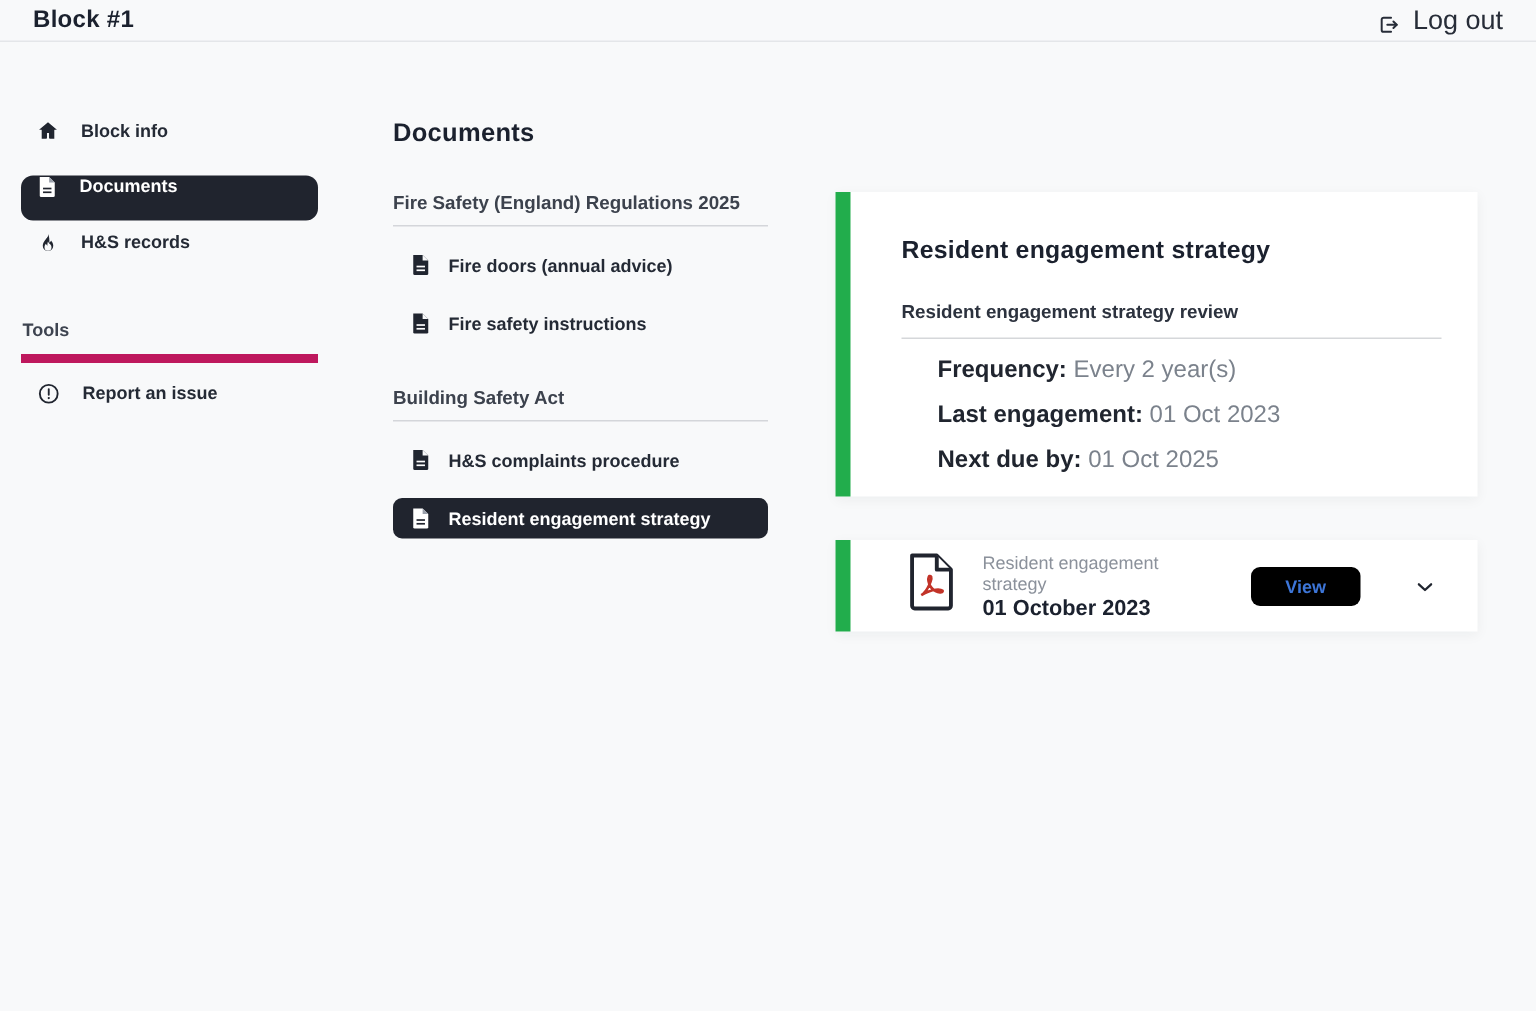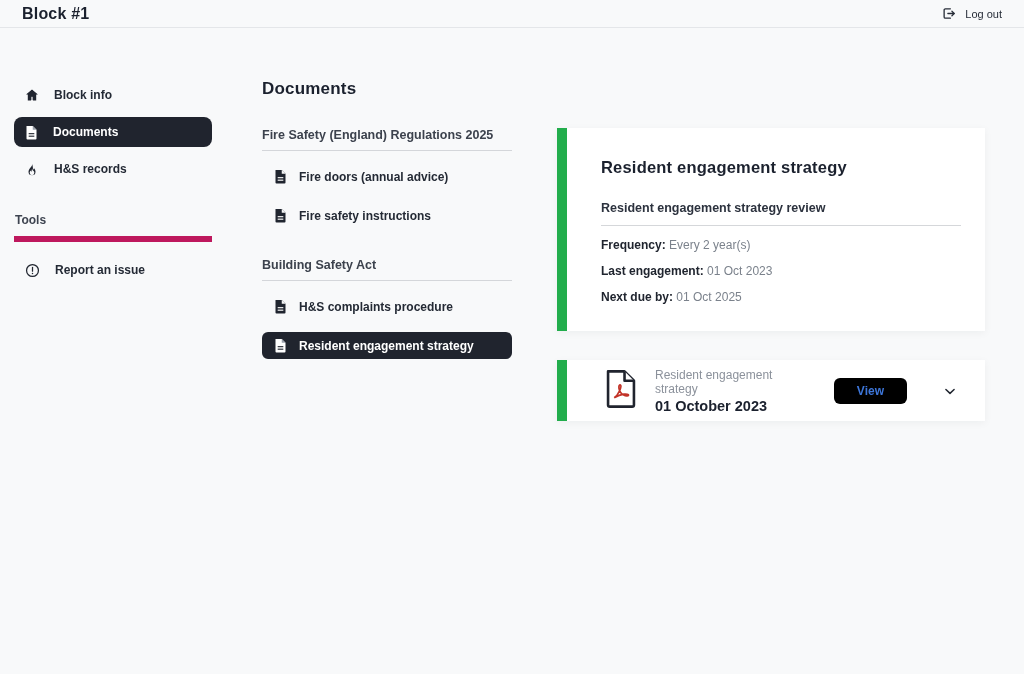--- a/index.html
+++ b/index.html
@@ -14,29 +14,29 @@
 
   
   .header {
     position: absolute; top: 0; left: 0; right: 0; height: 28px;
     border-bottom: 1px solid #e4e6e9;
     display: flex; align-items: center; justify-content: space-between;
     padding: 0 22px;
   }
   .header-title { font-size: 16px; font-weight: 700; color: #1b212e; letter-spacing: .2px; }
   .logout-btn {
-    display: flex; align-items: center; gap: 9px;
-    font-size: 11px; color: #272d38; cursor: pointer; font-weight: 500;
+    display: flex; align-items: flex-end; gap: 9px;
+    font-size: 18px; color: #272d38; cursor: pointer; font-weight: 500;
   }
   .logout-btn svg { display: block; }
 
   
   .sidebar { position: absolute; top: 80px; left: 14px; width: 198px; }
   .side-item {
-    display: flex; align-items: center; gap: 15px;
+    display: flex; gap: 15px;
     height: 30px; padding: 0 11px; margin-bottom: 7px;
     font-size: 12px; font-weight: 600; color: #242a35;
     border-radius: 8px; cursor: pointer;
   }
   .side-item svg { flex: 0 0 auto; display: block; }
   .side-item.active { background: #20242e; color: #ffffff; }
   .side-gap { height: 22px; }
   .tools-heading {
     font-size: 12px; font-weight: 600; color: #3e4450;
     padding: 0 0 9px 1px;
@@ -68,21 +68,21 @@
     border-left: 10px solid #22ad4c;
     box-shadow: 0 2px 8px rgba(25,30,40,.05);
     padding: 30px 24px 0 34px;
   }
   .detail-title { font-size: 16.5px; font-weight: 700; color: #1b212e; letter-spacing: .2px; }
   .detail-subtitle {
     margin-top: 24px; padding-bottom: 10px;
     font-size: 12.5px; font-weight: 600; color: #2c323e;
     border-bottom: 1px solid #d5d7da;
   }
-  .detail-field { margin-top: 12px; font-size: 12px; }
+  .detail-field { margin-top: 12px; font-size: 16px; margin-left: 24px; }
   .detail-field .f-label { font-weight: 700; color: #20252f; }
   .detail-field .f-value { color: #7b828c; font-weight: 400; }
 
   .file-card {
     position: absolute; left: 557px; top: 360px; width: 428px; height: 61px;
     background: #ffffff;
     border-left: 10px solid #22ad4c;
     box-shadow: 0 2px 8px rgba(25,30,40,.05);
     display: flex; align-items: center;
     padding: 0 28px 0 36px; gap: 16px;

